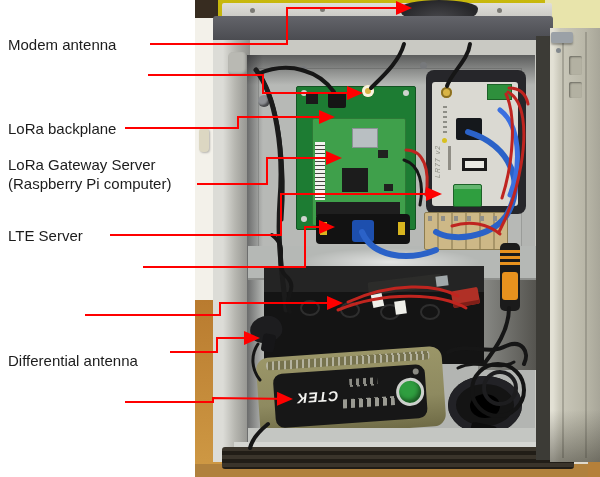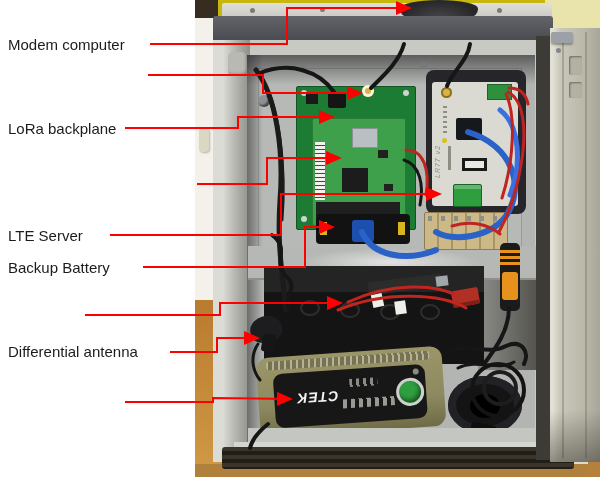--- a/index.html
+++ b/index.html
@@ -158,25 +158,25 @@
       <path d="M 506,94 C 516,115 514,160 502,198" stroke="#bf2420" stroke-width="3"></path>
       <path d="M 509,88 C 520,88 526,94 528,104" stroke="#bf2420" stroke-width="3"></path>
       <path d="M 348,302 C 392,282 436,284 458,296" stroke="#c0251f" stroke-width="3"></path>
       <path d="M 338,310 C 386,290 442,294 466,308" stroke="#c0251f" stroke-width="3"></path>
       <path d="M 452,226 C 470,220 488,224 500,234" stroke="#bf2420" stroke-width="3"></path>
       <path d="M 406,150 C 424,150 430,170 426,195" stroke="#bf2420" stroke-width="3"></path>
       <path d="M 404,160 C 420,165 424,185 420,205" stroke="#161616" stroke-width="3"></path>
     </g>
   </svg>
 
-  <div class="label" style="left:8px;top:36px;width:160px;">Modem computer</div>
+  <div class="label" style="left:8px;top:36px;width:160px;">Modem antenna</div>
   <div class="label" style="left:8px;top:120px;width:160px;">LoRa backplane</div>
+  <div class="label" style="left:8px;top:156px;width:195px;">LoRa Gateway Server (Raspberry Pi computer)</div>
   <div class="label" style="left:8px;top:227px;width:140px;">LTE Server</div>
-  <div class="label" style="left:8px;top:259px;width:160px;">Backup Battery</div>
-  <div class="label" style="left:8px;top:343px;width:170px;">Differential antenna</div>
+  <div class="label" style="left:8px;top:352px;width:170px;">Differential antenna</div>
 
   <svg class="overlay" width="600" height="477" viewBox="0 0 600 477">
     <defs>
       <marker id="arrow" markerWidth="9" markerHeight="7" refX="7" refY="3.5" orient="auto">
         <path d="M0,0 L8,3.5 L0,7 z" fill="#ff0000"></path>
       </marker>
     </defs>
     <g fill="none" stroke="#ff0000" stroke-width="2">
       <polyline points="150,44 287,44 287,8 410,8" marker-end="url(#arrow)"></polyline>
       <polyline points="148,75 263,75 263,93 361,93" marker-end="url(#arrow)"></polyline>

